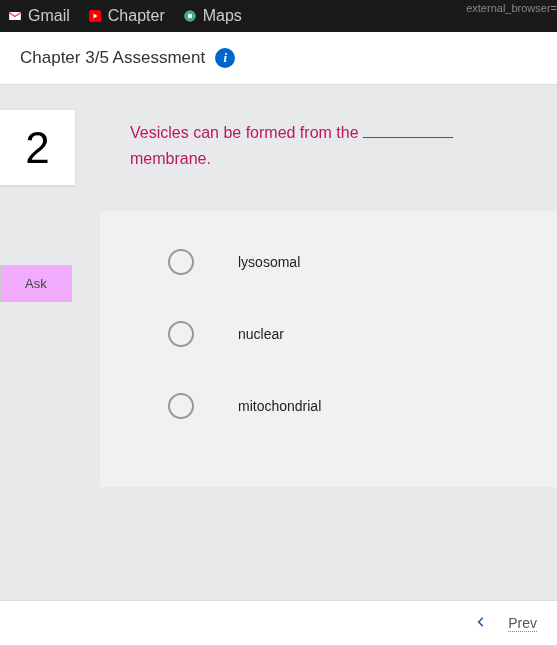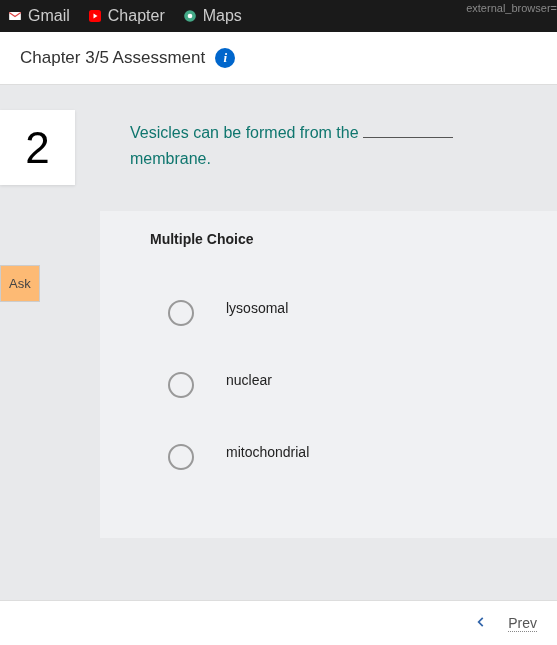--- a/index.html
+++ b/index.html
@@ -10,29 +10,29 @@
     .bookmark-icon { width: 14px; height: 14px; display: flex; align-items: center; justify-content: center; }
     .url-frag { position: absolute; top: 2px; right: 0; color: #888; font-size: 11px; }
     
     .header { background: #fff; padding: 16px 20px; display: flex; align-items: center; gap: 10px; border-bottom: 1px solid #ddd; }
     .header-title { color: #333; font-size: 17px; font-weight: 500; }
     .info-badge { width: 20px; height: 20px; background: #0066cc; border-radius: 50%; color: #fff; display: flex; align-items: center; justify-content: center; font-size: 13px; font-weight: bold; font-style: italic; font-family: Georgia, serif; }
     
     .content { display: flex; }
     .left-col { width: 100px; }
     .q-number-box { background: #fff; width: 75px; height: 75px; display: flex; align-items: center; justify-content: center; font-size: 44px; font-weight: 400; color: #000; margin-top: 25px; box-shadow: 0 1px 3px rgba(0,0,0,0.1); }
-    .ask-btn { background: #fdba74; border: 1px solid #ccc; padding: 10px 8px; margin-top: 80px; font-size: 13px; color: #444; cursor: pointer; }
+    .ask-btn { background: #f0abfc; border: 1px solid #ccc; padding: 10px 24px; margin-top: 80px; font-size: 13px; color: #444; cursor: pointer; }
     
     .right-col { flex: 1; }
-    .question-text { padding: 35px 20px 40px 30px; font-size: 16px; color: #0f766e; line-height: 1.6; }
+    .question-text { padding: 35px 20px 40px 30px; font-size: 16px; color: #be185d; line-height: 1.6; }
     .blank { display: inline-block; width: 90px; border-bottom: 1px solid #555; vertical-align: baseline; }
     
     .mc-panel { background: #f0f1f3; padding: 20px 30px 40px 50px; }
     .mc-title { font-size: 14px; font-weight: 600; color: #222; margin-bottom: 35px; }
-    .option { display: flex; gap: 32px; padding: 18px 0 28px 18px; cursor: pointer; }
+    .option { display: flex; align-items: center; gap: 44px; padding: 18px 0 28px 18px; cursor: pointer; }
     .radio { width: 26px; height: 26px; border: 2px solid #999; border-radius: 50%; flex-shrink: 0; }
     .option-label { font-size: 14px; color: #222; }
     
     .footer { position: absolute; bottom: 0; width: 557px; height: 45px; background: #fff; display: flex; align-items: center; justify-content: space-between; padding: 0 20px 0 0; border-top: 1px solid #ddd; }
     .logo { background: #d9232e; color: #fff; font-size: 12px; font-weight: bold; padding: 4px 6px; line-height: 1.1; position: absolute; bottom: 18px; left: 0; }
     .prev { display: flex; align-items: center; gap: 20px; color: #555; font-size: 14px; cursor: pointer; margin-left: auto; }
     .prev-text { border-bottom: 1px dotted #888; }
   </style>
 </head>
 <body>
@@ -76,21 +76,20 @@
 <div class="content">
   <div class="left-col">
     <div class="q-number-box">2</div>
     <button class="ask-btn">Ask</button>
   </div>
   <div class="right-col">
     <div class="question-text">
       <span>Vesicles can be formed from the </span><span class="blank"></span><span> membrane.</span>
     </div>
     <div class="mc-panel">
-      <div class="mc-title">Multiple Choice</div>
       <div class="option">
         <span class="radio"></span>
         <span class="option-label">lysosomal</span>
       </div>
       <div class="option">
         <span class="radio"></span>
         <span class="option-label">nuclear</span>
       </div>
       <div class="option">
         <span class="radio"></span>

